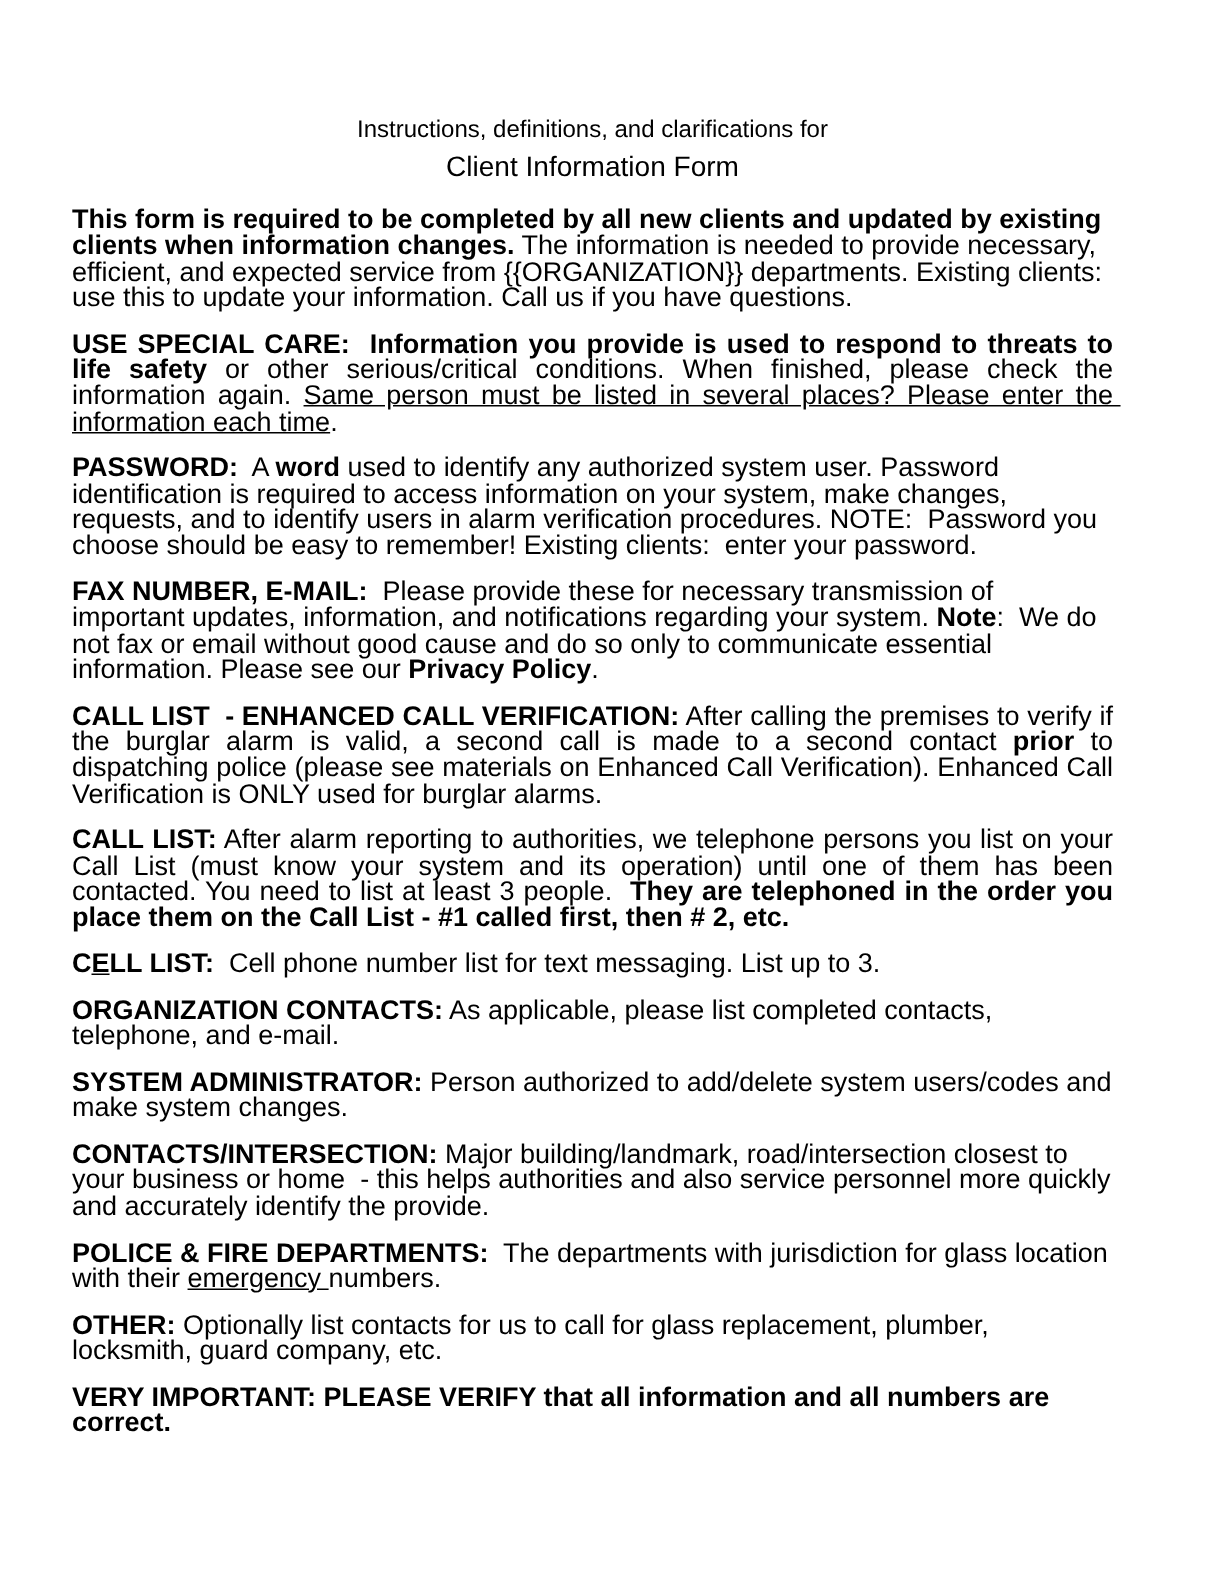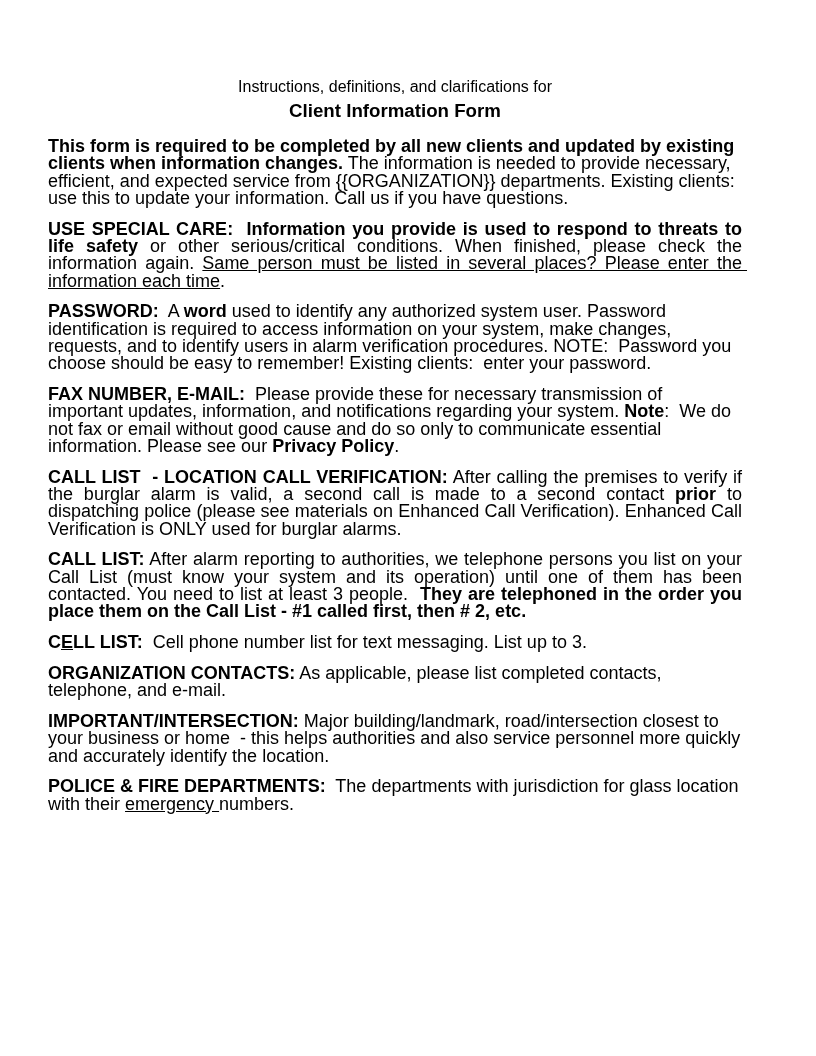--- a/index.html
+++ b/index.html
@@ -11,21 +11,21 @@
   }
   .page {
     box-sizing: border-box;
     width: 792px; height: 1056px;
     padding: 76px 50px 0 48px;
     overflow: hidden;
     background: #ffffff;
   }
   .doc-title { text-align: center; margin: 0 0 15px 0; }
   .title-line { font-size: 16px; line-height: 22px; font-weight: normal; }
-  .title-main { font-size: 18.7px; line-height: 25px; font-weight: bold; }
+  .title-main { font-size: 18.7px; line-height: 25px; font-weight: normal; }
   .para {
     margin: 0 0 13.5px 0;
     font-size: 18px;
     line-height: 17.3px;
     white-space: pre-wrap;
   }
   .justify { text-align: justify; }
   .gap-before { margin-top: 3px; }
   .b { font-weight: bold; }
   .u { text-decoration: underline; }
@@ -43,29 +43,32 @@
 
   <p class="para"><span class="b">This form is required to be completed by all new clients and updated by existing clients when information changes.</span><span> The information is needed to provide necessary, efficient, and expected service from {{ORGANIZATION}} departments. Existing clients: use this to update your information. Call us if you have questions.</span></p>
 
   <p class="para justify"><span class="b">USE SPECIAL CARE:  Information you provide is used to respond to threats to life safety</span><span> or other serious/critical conditions. When finished, please check the information again. </span><span class="u">Same person must be listed in several places? Please enter the information each time</span><span>.</span></p>
 
   <p class="para"><span class="b">PASSWORD:</span><span>  A </span><span class="b">word</span><span> used to identify any authorized system user. Password identification is required to access information on your system, make changes, requests, and to identify users in alarm verification procedures. NOTE:  Password you choose should be easy to remember! Existing clients:  enter your password.</span></p>
 
 
   <p class="para"><span class="b">FAX NUMBER, E-MAIL:</span><span>  Please provide these for necessary transmission of important updates, information, and notifications regarding your system. </span><span class="b">Note</span><span>:  We do not fax or email without good cause and do so only to communicate essential information. Please see our </span><span class="b">Privacy Policy</span><span>.</span></p>
 
-  <p class="para justify"><span class="b">CALL LIST  - LOCATION CALL VERIFICATION:</span><span> After calling the premises to verify if the burglar alarm is valid, a second call is made to a second contact </span><span class="b">prior</span><span> to dispatching police (please see materials on Enhanced Call Verification). Enhanced Call Verification is ONLY used for burglar alarms.</span></p>
+  <p class="para justify"><span class="b">CALL LIST  - ENHANCED CALL VERIFICATION:</span><span> After calling the premises to verify if the burglar alarm is valid, a second call is made to a second contact </span><span class="b">prior</span><span> to dispatching police (please see materials on Enhanced Call Verification). Enhanced Call Verification is ONLY used for burglar alarms.</span></p>
 
   <p class="para justify"><span class="b">CALL LIST:</span><span> After alarm reporting to authorities, we telephone persons you list on your Call List (must know your system and its operation) until one of them has been contacted. You need to list at least 3 people.  </span><span class="b">They are telephoned in the order you place them on the Call List - #1 called first, then # 2, etc.</span></p>
 
   <p class="para gap-before"><span class="b">C</span><span class="bu">E</span><span class="b">LL LIST:</span><span>  Cell phone number list for text messaging. List up to 3.</span></p>
 
   <p class="para"><span class="b">ORGANIZATION CONTACTS:</span><span> As applicable, please list completed contacts, telephone, and e-mail.</span></p>
 
+  <p class="para"><span class="b">SYSTEM ADMINISTRATOR:</span><span> Person authorized to add/delete system users/codes and make system changes.</span></p>
 
-  <p class="para"><span class="b">IMPORTANT/INTERSECTION:</span><span> Major building/landmark, road/intersection closest to your business or home  - this helps authorities and also service personnel more quickly and accurately identify the location.</span></p>
+  <p class="para"><span class="b">CONTACTS/INTERSECTION:</span><span> Major building/landmark, road/intersection closest to your business or home  - this helps authorities and also service personnel more quickly and accurately identify the provide.</span></p>
 
   <p class="para"><span class="b">POLICE &amp; FIRE DEPARTMENTS:</span><span>  The departments with jurisdiction for glass location with their </span><span class="u">emergency </span><span>numbers.</span></p>
 
+  <p class="para"><span class="b">OTHER:</span><span> Optionally list contacts for us to call for glass replacement, plumber, locksmith, guard company, etc.</span></p>
 
 
+  <p class="para gap-before"><span class="b">VERY IMPORTANT: PLEASE VERIFY that all information and all numbers are correct.</span></p>
 
 </div>
 
 </body></html>

